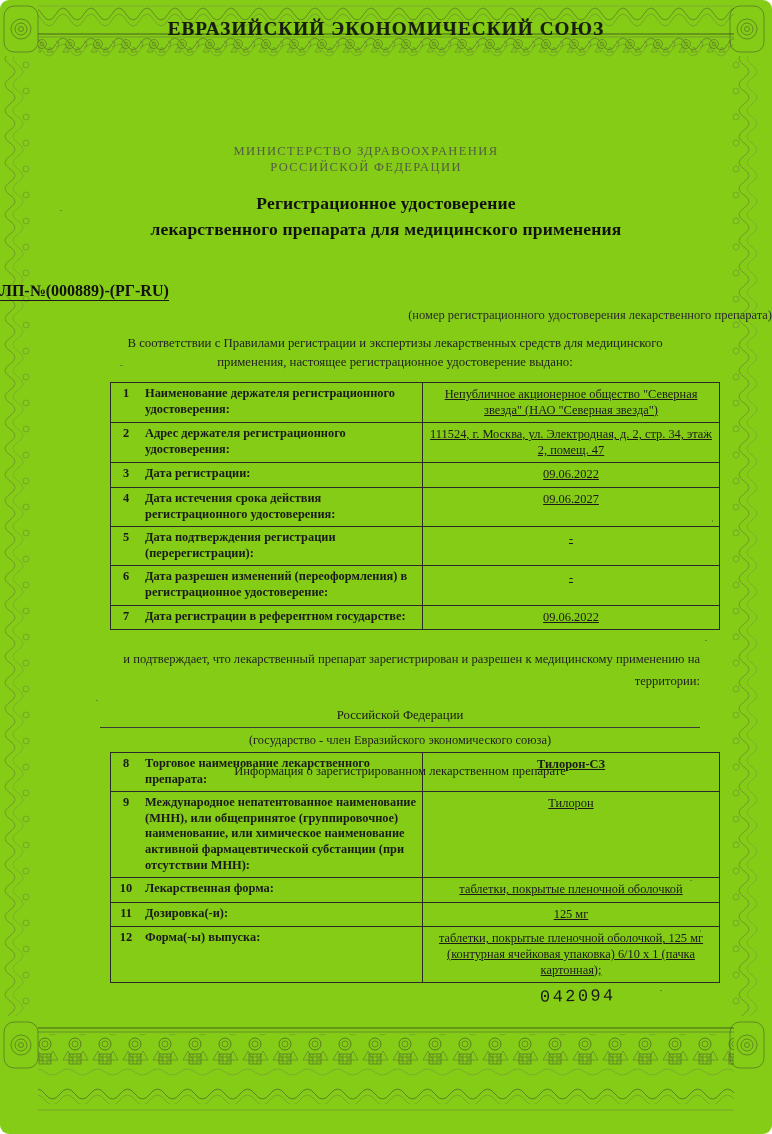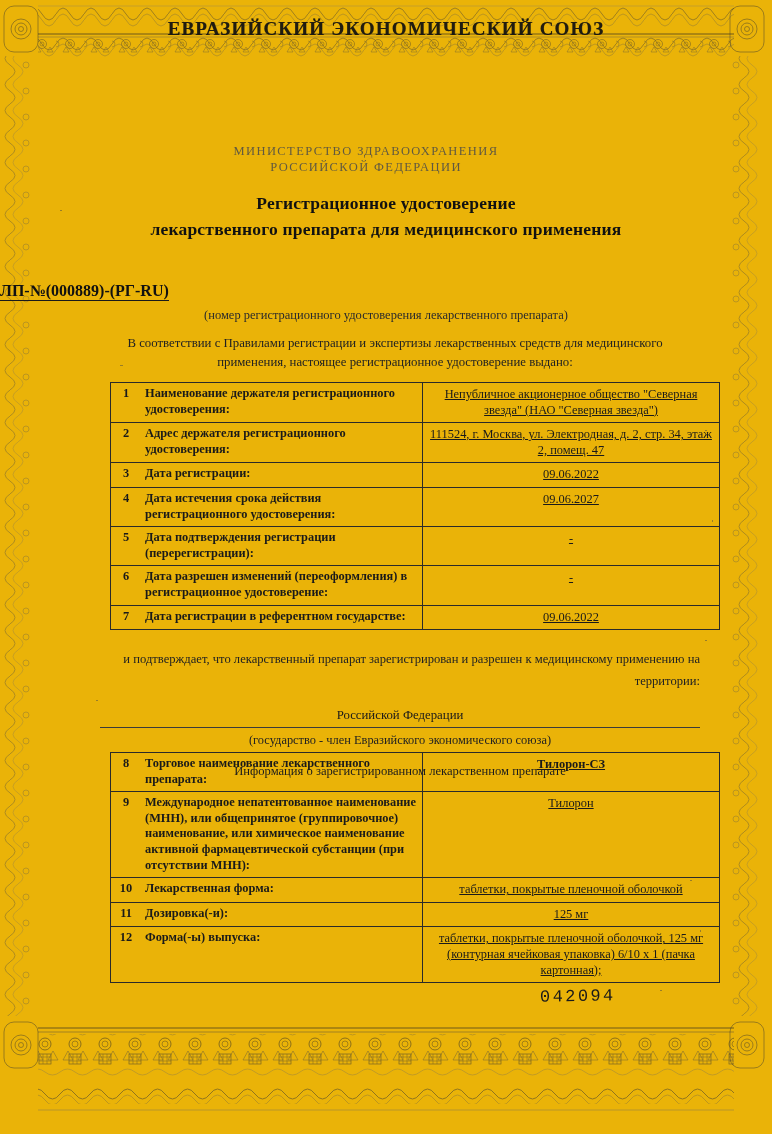--- a/index.html
+++ b/index.html
@@ -9,22 +9,23 @@
   }
   body {
     font-family: "Liberation Serif", "DejaVu Serif", serif;
     color: #1a1a1a;
   }
   #page {
     position: relative;
     width: 772px;
     height: 1134px;
     margin: 0 auto;
-    background: #eab308;
+    background: #84cc16;
     overflow: hidden;
+    border-radius: 9px;
   }
 
   
   .border-top {
     position: absolute;
     left: 0; top: 0;
     width: 772px; height: 58px;
   }
   .border-bottom {
     position: absolute;
@@ -105,21 +106,21 @@
     color: #111;
   }
   .reg-number span {
     border-bottom: 1.4px solid #1a1a1a;
     padding-bottom: 1px;
   }
   .reg-number-caption {
     position: absolute;
     left: 0; top: 308px;
     width: 772px;
-    text-align: center;
+    text-align: right;
     font-size: 12.5px;
     color: #2b2b2b;
   }
 
   .intro {
     position: absolute;
     left: 110px; top: 334px;
     width: 570px;
     text-align: center;
     font-size: 12.8px;

